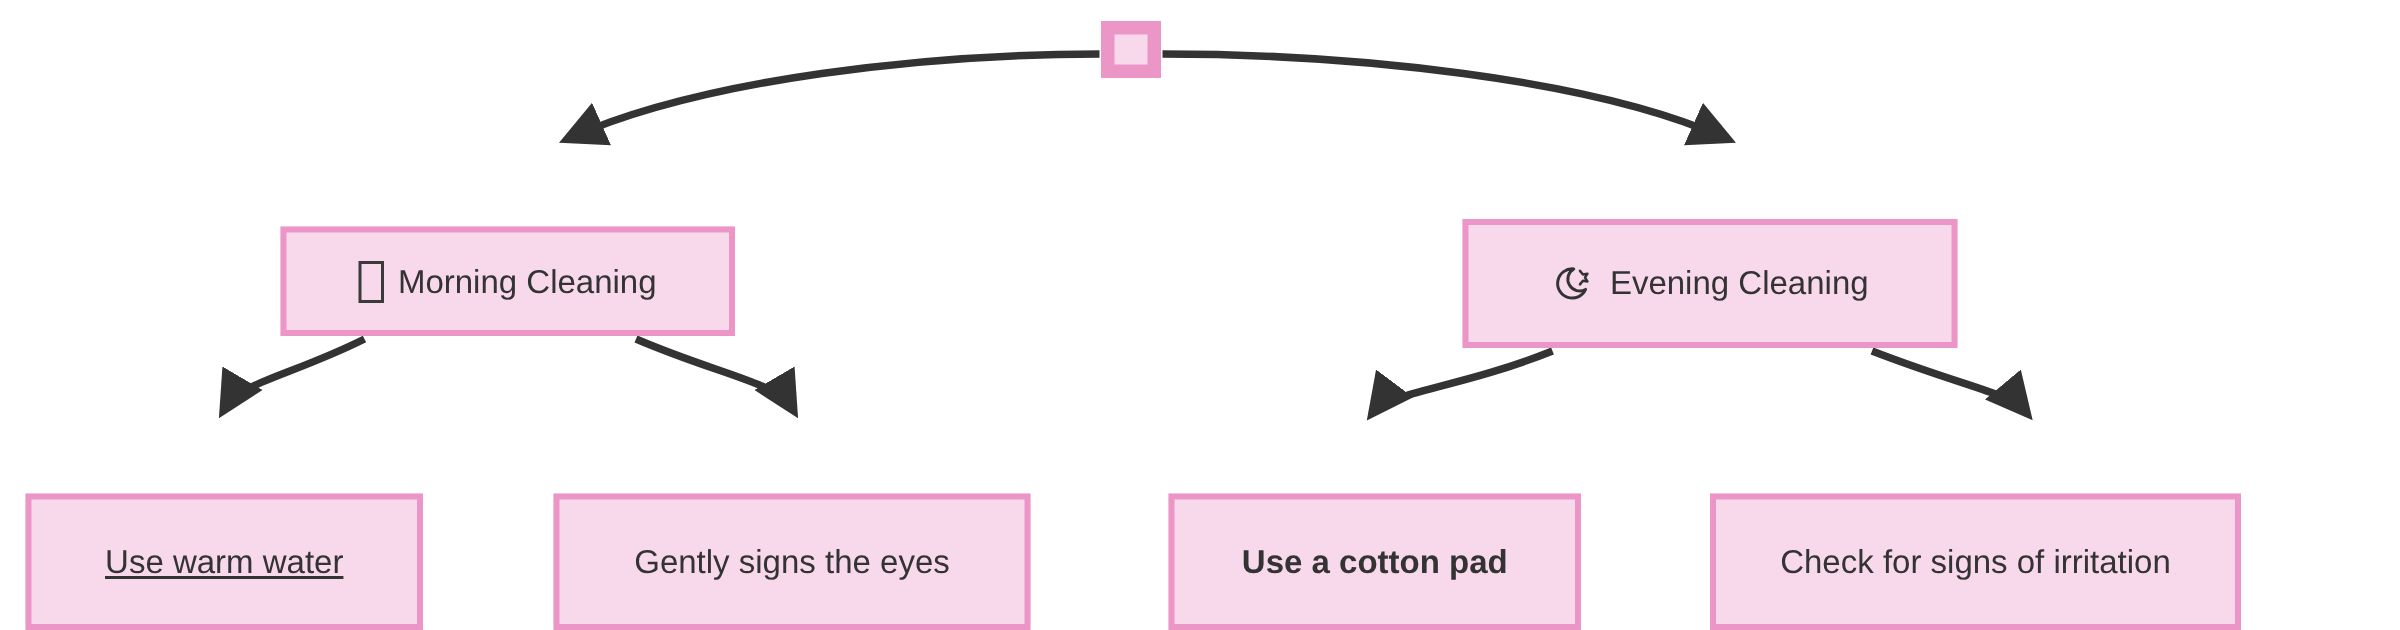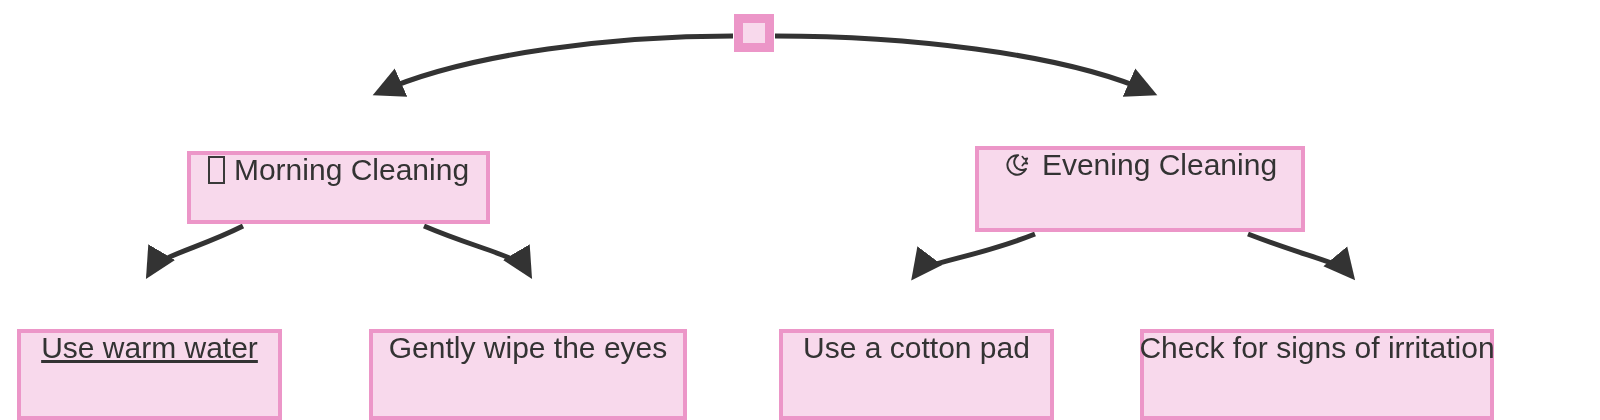--- a/index.html
+++ b/index.html
@@ -32,24 +32,24 @@
     fill: none;
     stroke: #333333;
     stroke-width: 5;
   }
   .node {
     position: absolute;
     box-sizing: border-box;
     background: #f8d9ec;
     border: 4px solid #ec96c8;
     display: flex;
-    align-items: flex-start;
+    align-items: center;
     justify-content: center;
     color: #333333;
-    font-size: 30px;
+    font-size: 22px;
     line-height: 1;
     white-space: nowrap;
   }
   .node-label {
     display: inline-flex;
     align-items: center;
     gap: 9px;
     padding: 0 18px;
   }
   .node-icon {
@@ -88,21 +88,21 @@
     top: 146px;
     width: 330px;
     height: 86px;
   }
   .leaf {
     top: 329px;
     height: 91px;
   }
   .leaf-1 { left: 17px;   width: 265px; text-decoration: underline; }
   .leaf-2 { left: 369px;  width: 318px; }
-  .leaf-3 { left: 779px;  width: 275px; }
+  .leaf-3 { left: 779px;  width: 275px; font-weight: bold; }
   .leaf-4 { left: 1140px; width: 354px; }
 </style>
 </head>
 <body>
 
 <div id="flowchart">
 
   <svg class="edge-layer" viewBox="0 0 1600 420" width="1600" height="420" xmlns="http://www.w3.org/2000/svg">
     <defs>
       <marker id="arrowhead" markerWidth="7" markerHeight="7" refX="4.6" refY="3.5" orient="auto" markerUnits="strokeWidth">
@@ -144,21 +144,21 @@
       </span>
       <span>Evening Cleaning</span>
     </span>
   </div>
 
   <div class="node leaf leaf-1">
     <span class="node-label">Use warm water</span>
   </div>
 
   <div class="node leaf leaf-2">
-    <span class="node-label">Gently wipe the eyes</span>
+    <span class="node-label">Gently signs the eyes</span>
   </div>
 
   <div class="node leaf leaf-3">
     <span class="node-label">Use a cotton pad</span>
   </div>
 
   <div class="node leaf leaf-4">
     <span class="node-label">Check for signs of irritation</span>
   </div>
 

